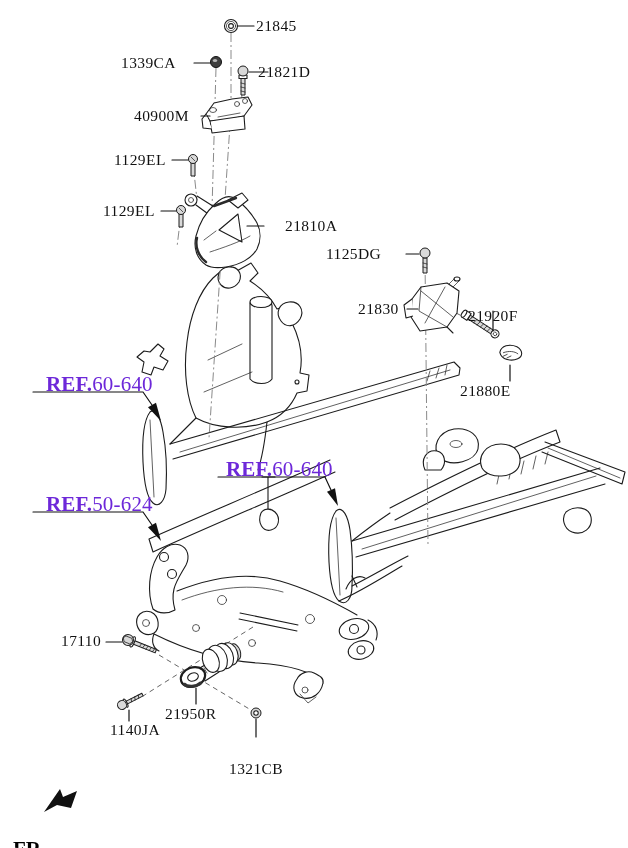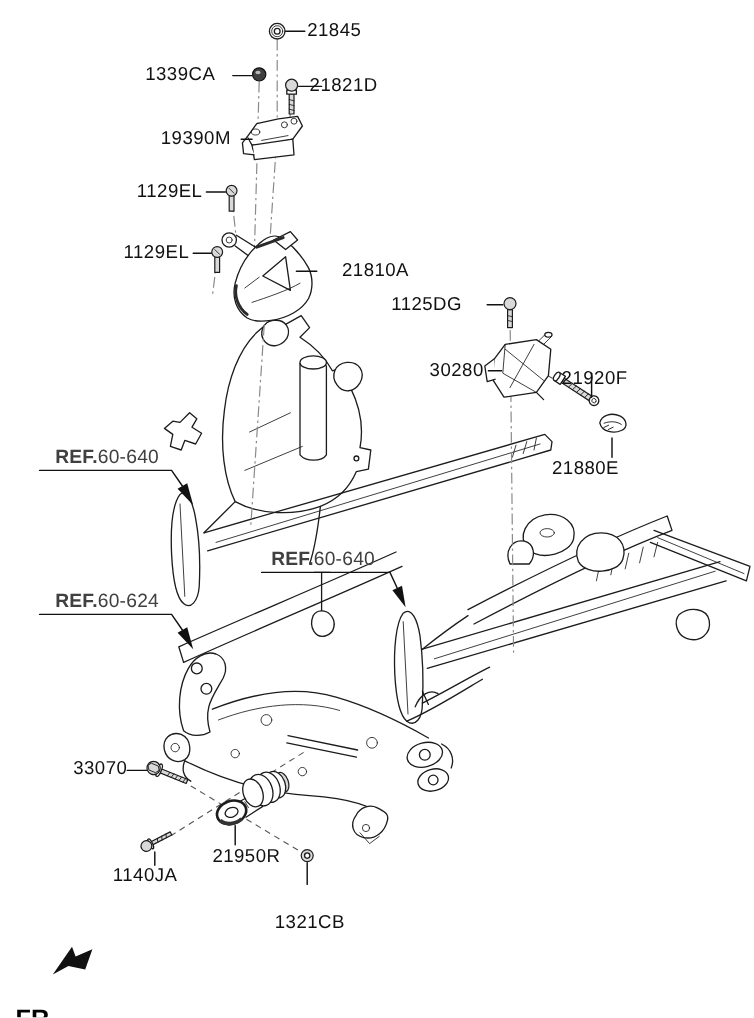--- a/index.html
+++ b/index.html
@@ -1,27 +1,27 @@
 <!DOCTYPE html>
 <html><head>
 <meta charset="utf-8">
 <style>
   html,body{margin:0;padding:0;background:#fff;}
   #stage{
     position:relative;width:628px;height:848px;background:#fff;overflow:hidden;
-    font-family:Liberation Sans, sans-serif;
+    font-family:Liberation Serif, serif;
     border-radius:18px;
   }
   #artwork{position:absolute;left:0;top:0;}
   .part-label{
     position:absolute;font-size:15.5px;color:#111;letter-spacing:.4px;
     white-space:nowrap;line-height:1;
   }
   .ref-label{
-    position:absolute;font-size:16px;color:#404040;letter-spacing:.2px;
+    position:absolute;font-size:21px;color:#6d28d9;letter-spacing:.2px;
     white-space:nowrap;line-height:1;
   }
   .ref-label .ref-prefix{font-weight:bold;}
   .fr-label{
     position:absolute;font-size:21px;font-weight:bold;color:#000;line-height:1;margin-top:34px;
   }
   
   .ln{fill:none;stroke:#1c1c1c;stroke-width:1.1;stroke-linejoin:round;stroke-linecap:round;}
   .thin{fill:none;stroke:#1c1c1c;stroke-width:.7;stroke-linejoin:round;stroke-linecap:round;}
   .wh{fill:#fff;stroke:#1c1c1c;stroke-width:1.1;stroke-linejoin:round;}
@@ -294,38 +294,38 @@
   </g>
 
   <g>
     <polygon class="blk" points="44,812 60,789 63,797 77,791 71,808 57,805"></polygon>
   </g>
 </svg>
 
 <div class="part-label" style="left:256px;top:18px">21845</div>
 <div class="part-label" style="left:121px;top:55px">1339CA</div>
 <div class="part-label" style="left:258px;top:64px">21821D</div>
-<div class="part-label" style="left:134px;top:108px">19390M</div>
+<div class="part-label" style="left:134px;top:108px">40900M</div>
 <div class="part-label" style="left:114px;top:152px">1129EL</div>
 <div class="part-label" style="left:103px;top:203px">1129EL</div>
 <div class="part-label" style="left:285px;top:218px">21810A</div>
 <div class="part-label" style="left:326px;top:246px">1125DG</div>
-<div class="part-label" style="left:358px;top:301px">30280</div>
+<div class="part-label" style="left:358px;top:301px">21830</div>
 <div class="part-label" style="left:468px;top:308px">21920F</div>
 <div class="part-label" style="left:460px;top:383px">21880E</div>
-<div class="part-label" style="left:61px;top:633px">33070</div>
-<div class="part-label" style="left:94px;top:722px">1140JA</div>
-<div class="part-label" style="left:177px;top:706px">21950R</div>
+<div class="part-label" style="left:61px;top:633px">17110</div>
+<div class="part-label" style="left:110px;top:722px">1140JA</div>
+<div class="part-label" style="left:165px;top:706px">21950R</div>
 <div class="part-label" style="left:229px;top:761px">1321CB</div>
 
 <div class="ref-label" style="left:46px;top:374px">
   <span class="ref-prefix">REF.</span><span>60-640</span>
 </div>
 <div class="ref-label" style="left:226px;top:459px">
   <span class="ref-prefix">REF.</span><span>60-640</span>
 </div>
 <div class="ref-label" style="left:46px;top:494px">
-  <span class="ref-prefix">REF.</span><span>60-624</span>
+  <span class="ref-prefix">REF.</span><span>50-624</span>
 </div>
 
 <div class="fr-label" style="left:13px;top:805px">FR.</div>
 
 </div>
 
 </body></html>

